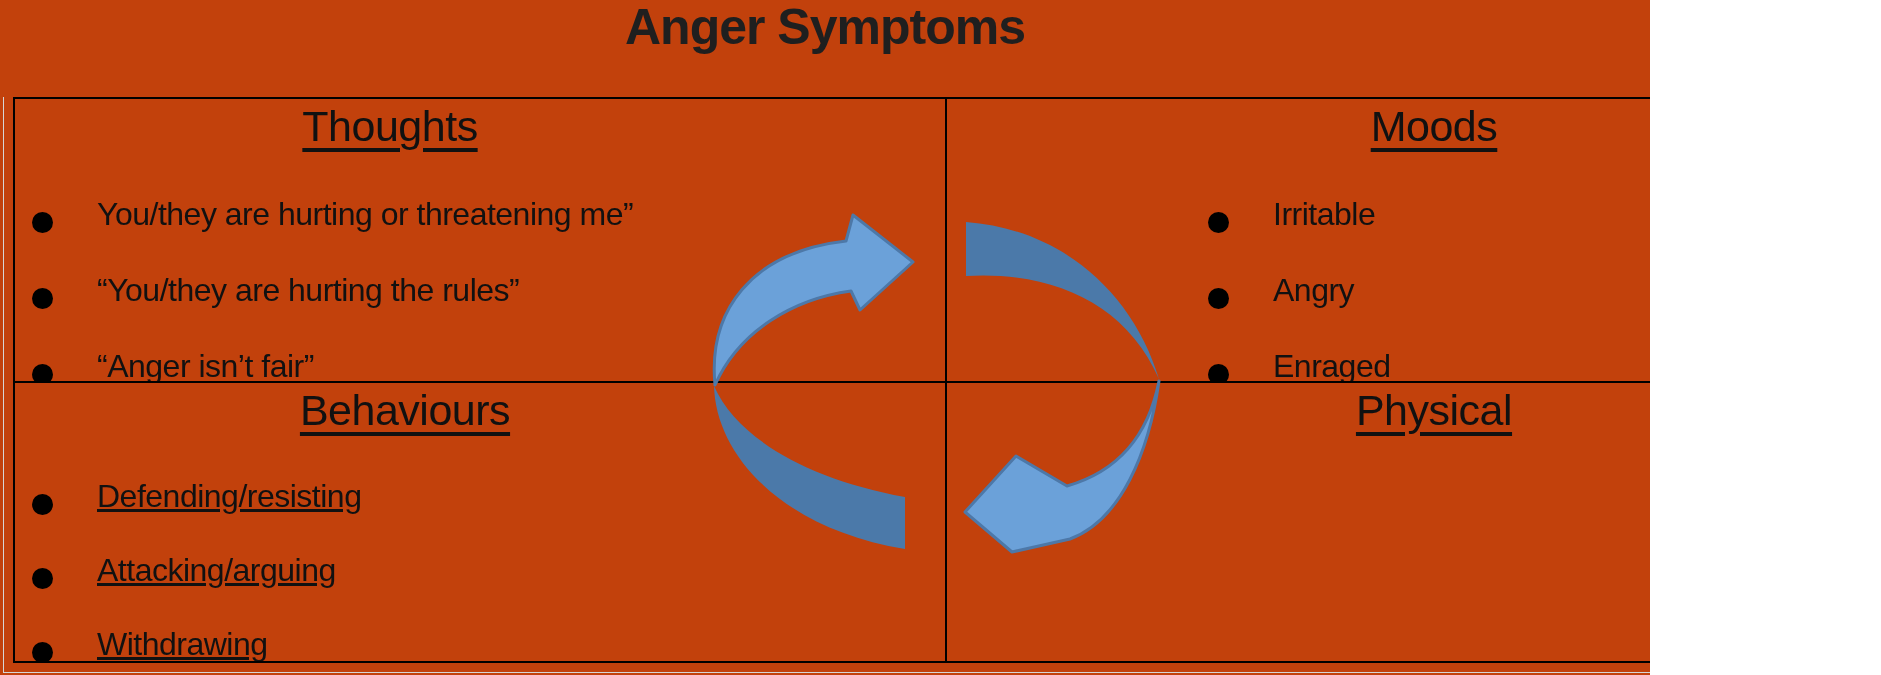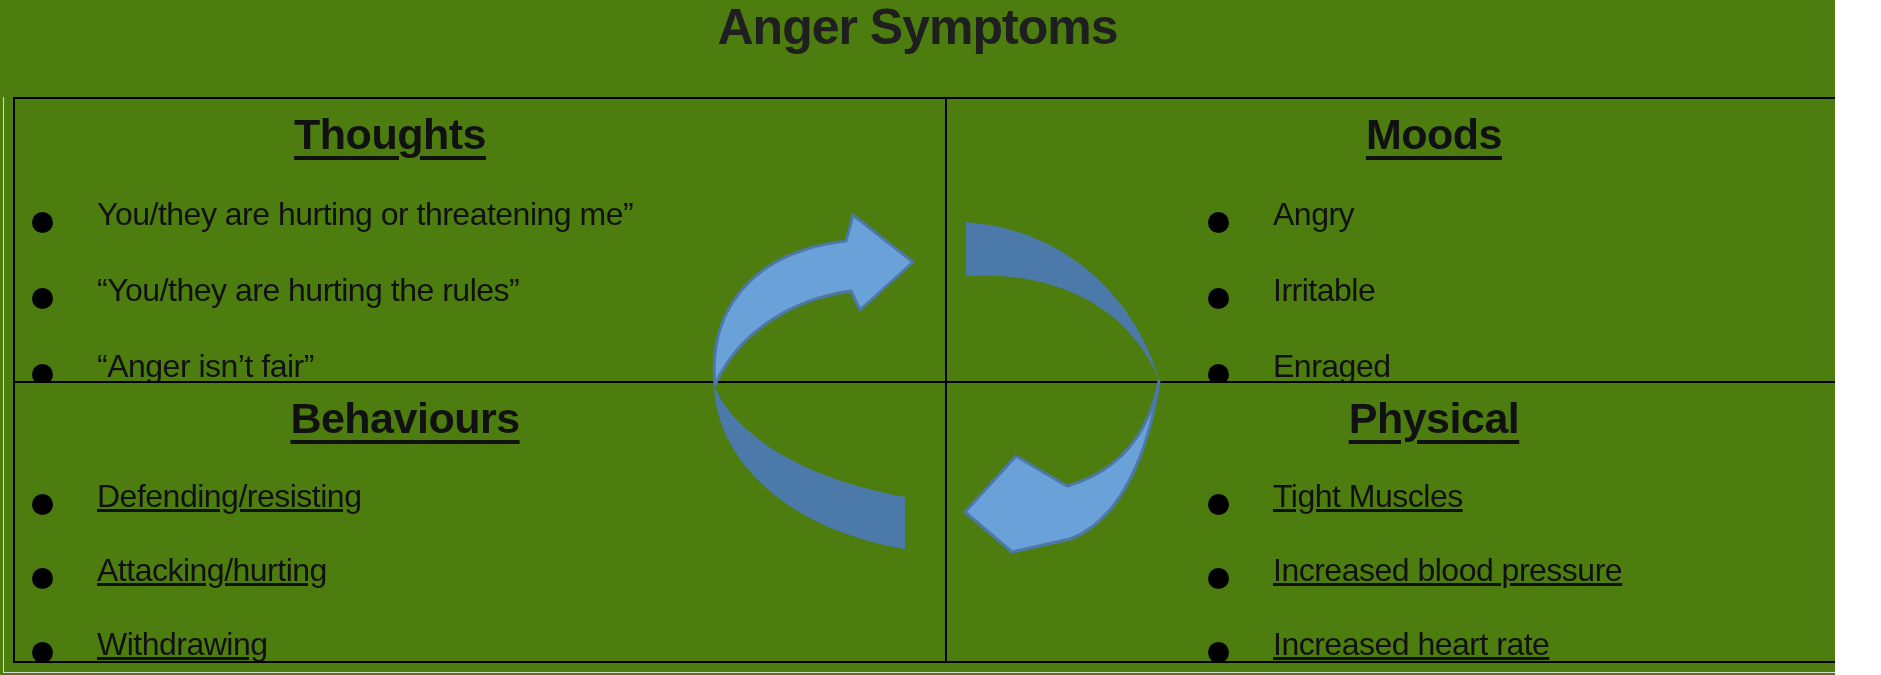--- a/index.html
+++ b/index.html
@@ -1,19 +1,19 @@
 <!DOCTYPE html>
 <html><head>
 <meta charset="utf-8">
 <style>
   html,body{margin:0;padding:0;background:#ffffff;}
   .canvas{
     position:relative;
-    width:1835px;height:675px;
-    background:#4d7c0f;
+    width:1650px;height:675px;
+    background:#c2410c;
     font-family:"Liberation Sans",sans-serif;
     color:#1a1a1a;
     overflow:hidden;
   }
   .title{
     position:absolute;left:0;top:0;width:100%;
     margin:0;
     text-align:center;
     font-size:50px;line-height:54px;font-weight:bold;
     letter-spacing:-1px;color:#1f1f1f;
@@ -28,23 +28,23 @@
     border:2px solid #000;
   }
   .vdiv{position:absolute;left:930px;top:0;width:2px;height:100%;background:#000;}
   .hdiv{position:absolute;left:0;top:282px;width:100%;height:2px;background:#000;}
   .cell{position:absolute;overflow:hidden;}
   .cell.tl{left:0;top:0;width:930px;height:282px;}
   .cell.tr{left:932px;top:0;width:918px;height:282px;}
   .cell.bl{left:0;top:284px;width:930px;height:278px;}
   .cell.br{left:932px;top:284px;width:918px;height:278px;}
   .hdr{
-    position:absolute;top:10px;left:0;
+    position:absolute;top:2px;left:0;
     text-align:center;
-    font-size:43px;line-height:51px;font-weight:bold;
+    font-size:43px;line-height:51px;font-weight:normal;
     letter-spacing:-0.5px;
     color:#111;
   }
   .hdr span{
     text-decoration:underline;
     text-decoration-thickness:4px;
     text-underline-offset:7px;
   }
   .tl .hdr{width:750px;}
   .bl .hdr{width:780px;}
@@ -103,67 +103,53 @@
             <span>“Anger isn’t fair”</span>
           </li>
       </ul>
     </div>
 
     <div class="cell tr">
       <div class="hdr"><span>Moods</span></div>
       <ul class="items">
         <li>
             <span class="dot"></span>
-            <span>Angry</span>
+            <span>Irritable</span>
           </li>
         <li>
             <span class="dot"></span>
-            <span>Irritable</span>
+            <span>Angry</span>
           </li>
         <li>
             <span class="dot"></span>
             <span>Enraged</span>
           </li>
       </ul>
     </div>
 
     <div class="cell bl">
       <div class="hdr"><span>Behaviours</span></div>
       <ul class="items">
         <li>
             <span class="dot"></span>
             <span>Defending/resisting</span>
           </li>
         <li>
             <span class="dot"></span>
-            <span>Attacking/hurting</span>
+            <span>Attacking/arguing</span>
           </li>
         <li>
             <span class="dot"></span>
             <span>Withdrawing</span>
           </li>
       </ul>
     </div>
 
     <div class="cell br">
       <div class="hdr"><span>Physical</span></div>
-      <ul class="items">
-        <li>
-            <span class="dot"></span>
-            <span>Tight Muscles</span>
-          </li>
-        <li>
-            <span class="dot"></span>
-            <span>Increased blood pressure</span>
-          </li>
-        <li>
-            <span class="dot"></span>
-            <span>Increased heart rate</span>
-          </li>
-      </ul>
     </div>
   </div>
 
   <svg class="cycle-svg" viewBox="0 0 1881 675" aria-hidden="true">
 
     <path d="M 714 386 C 716 456, 783 529, 905 549 L 905 497 C 807 479, 737 438, 714 386 Z" fill="#4B79A9" stroke="none"></path>
 
     <path d="M 715 385 C 708 312, 750 252, 846 241 L 853 215 L 913 262 L 860 310 L 851 291 C 793 299, 739 331, 715 385 Z" fill="#6BA1D9" stroke="#4D78A8" stroke-width="3" stroke-linejoin="round"></path>
 
     <path d="M 966 222 C 1062 229, 1133 293, 1159 379 C 1126 303, 1052 271, 966 276 Z" fill="#4B79A9" stroke="none"></path>

